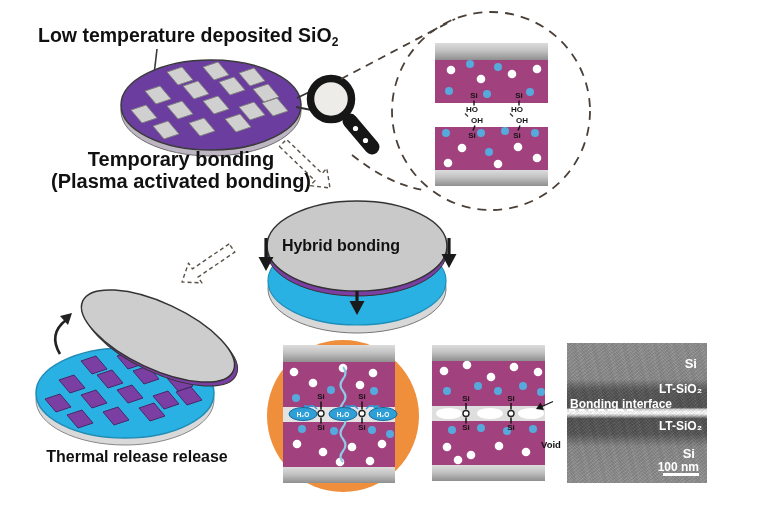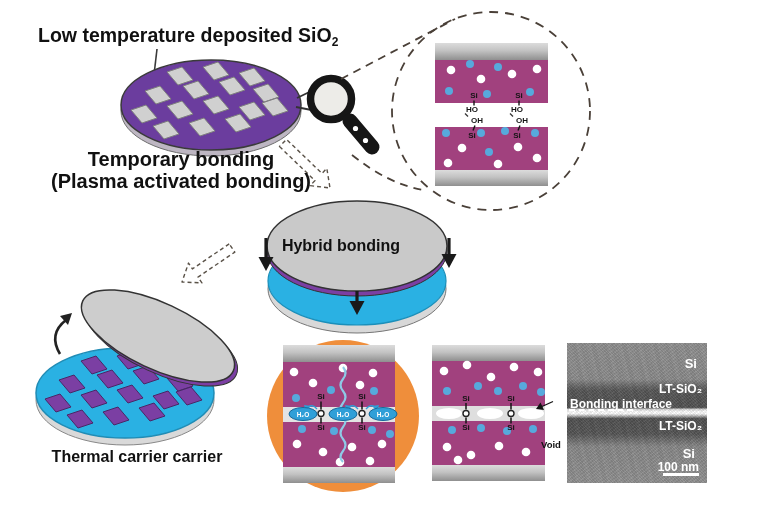--- a/index.html
+++ b/index.html
@@ -234,21 +234,21 @@
   <span>Low temperature deposited SiO</span><span style="font-size:12px;vertical-align:-4px;">2</span>
 </div>
 
 <div class="lbl ctr" style="left:36px;top:148px;width:290px;font-size:20px;">
   <div>Temporary bonding</div>
   <div>(Plasma activated bonding)</div>
 </div>
 
 <div class="lbl ctr" style="left:251px;top:237px;width:180px;font-size:16px;">Hybrid bonding</div>
 
-<div class="lbl ctr" style="left:26px;top:448px;width:222px;font-size:16px;">Thermal carrier carrier</div>
+<div class="lbl ctr" style="left:26px;top:448px;width:222px;font-size:16px;">Thermal release release</div>
 
 <div class="mol" style="left:474px;top:91px;">Si</div>
 <div class="mol" style="left:472px;top:105px;">HO</div>
 <div class="mol" style="left:477px;top:116px;">OH</div>
 <div class="mol" style="left:472px;top:131px;">Si</div>
 <div class="mol" style="left:519px;top:91px;">Si</div>
 <div class="mol" style="left:517px;top:105px;">HO</div>
 <div class="mol" style="left:522px;top:116px;">OH</div>
 <div class="mol" style="left:517px;top:131px;">Si</div>
 

